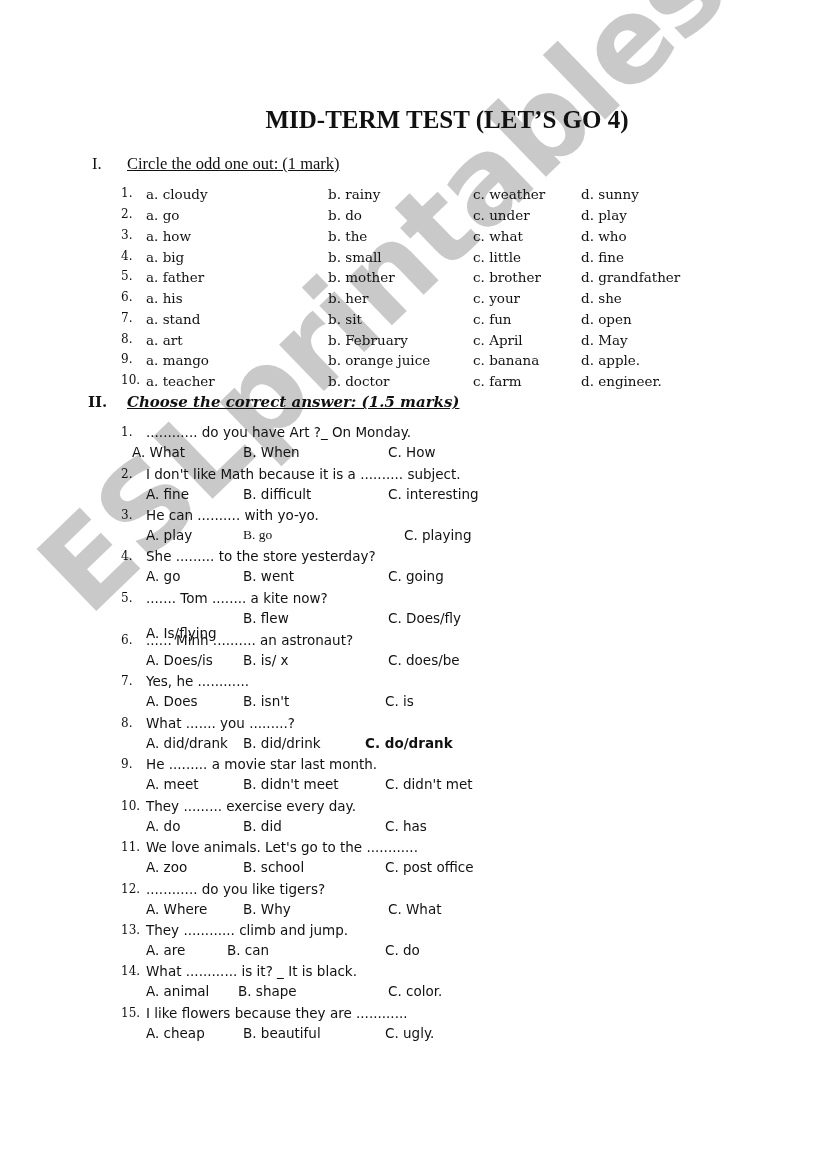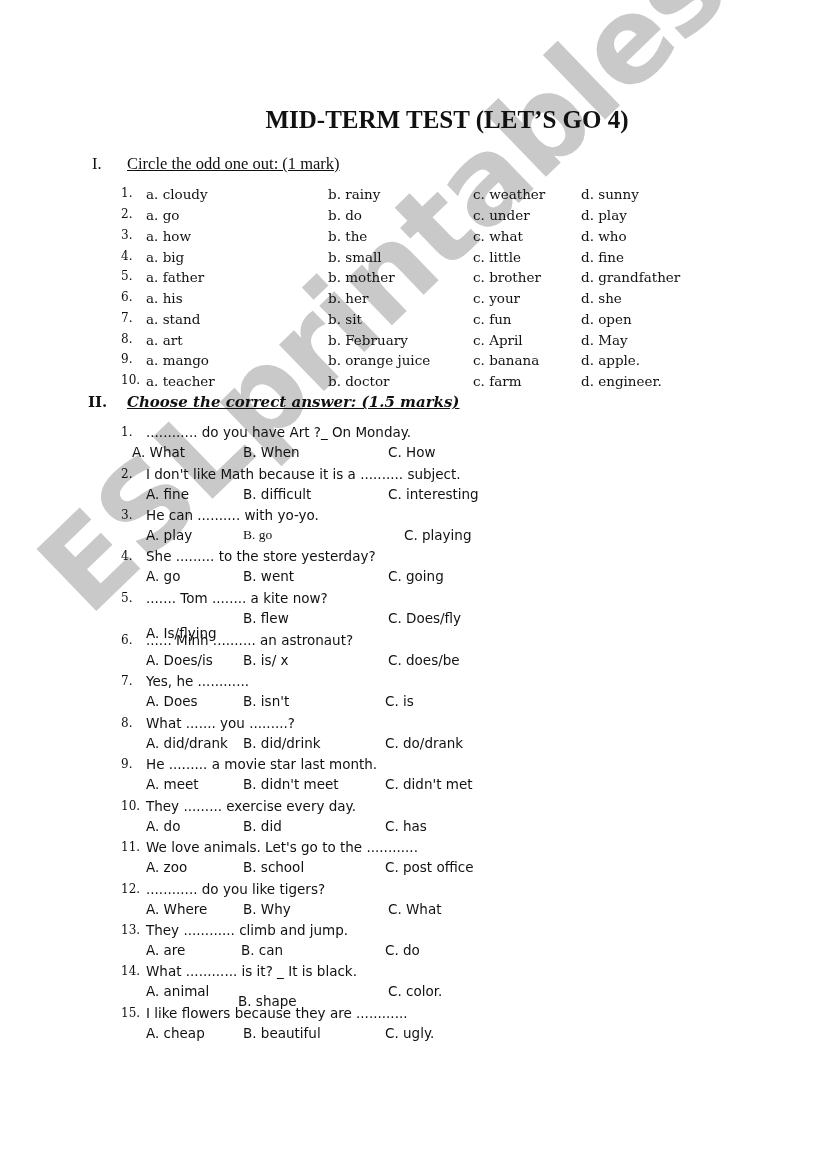--- a/index.html
+++ b/index.html
@@ -193,21 +193,21 @@
           <span style="left: 243px;">B. isn't</span>
           <span style="left: 385px;">C. is</span>
         </div>
         <div class="q" style="top: 715px;">
           <span class="qn" style="top: 1px;">8.</span>
           <span class="qt">What ....... you .........?</span>
         </div>
         <div class="ans" style="top: 735px;">
           <span style="left: 146px;">A. did/drank</span>
           <span style="left: 243px;">B. did/drink</span>
-          <span style="left: 385px;">C. do/drank</span>
+          <span style="left: 365px; font-weight: bold;">C. do/drank</span>
         </div>
         <div class="q" style="top: 756px;">
           <span class="qn" style="top: 1px;">9.</span>
           <span class="qt">He ......... a movie star last month.</span>
         </div>
         <div class="ans" style="top: 776px;">
           <span style="left: 146px; text-align: right;">A. meet</span>
           <span style="left: 243px;">B. didn't meet</span>
           <span style="left: 385px;">C. didn't met</span>
         </div>
@@ -237,30 +237,30 @@
           <span style="left: 146px;">A. Where</span>
           <span style="left: 243px;">B. Why</span>
           <span style="left: 388px;">C. What</span>
         </div>
         <div class="q" style="top: 922px;">
           <span class="qn" style="top: 1px;">13.</span>
           <span class="qt">They ............ climb and jump.</span>
         </div>
         <div class="ans" style="top: 942px;">
           <span style="left: 146px;">A. are</span>
-          <span style="left: 241px;">B. can</span>
+          <span style="left: 227px;">B. can</span>
           <span style="left: 385px;">C. do</span>
         </div>
         <div class="q" style="top: 963px;">
           <span class="qn" style="top: 1px;">14.</span>
           <span class="qt">What ............ is it? _ It is black.</span>
         </div>
         <div class="ans" style="top: 983px;">
           <span style="left: 146px;">A. animal</span>
-          <span style="left: 238px; margin-top: 10px;">B. shape</span>
+          <span style="left: 238px;">B. shape</span>
           <span style="left: 388px;">C. color.</span>
         </div>
         <div class="q" style="top: 1005px;">
           <span class="qn" style="top: 1px;">15.</span>
           <span class="qt">I like flowers because they are ............</span>
         </div>
         <div class="ans" style="top: 1025px;">
           <span style="left: 146px;">A. cheap</span>
           <span style="left: 243px;">B. beautiful</span>
           <span style="left: 385px;">C. ugly.</span>

